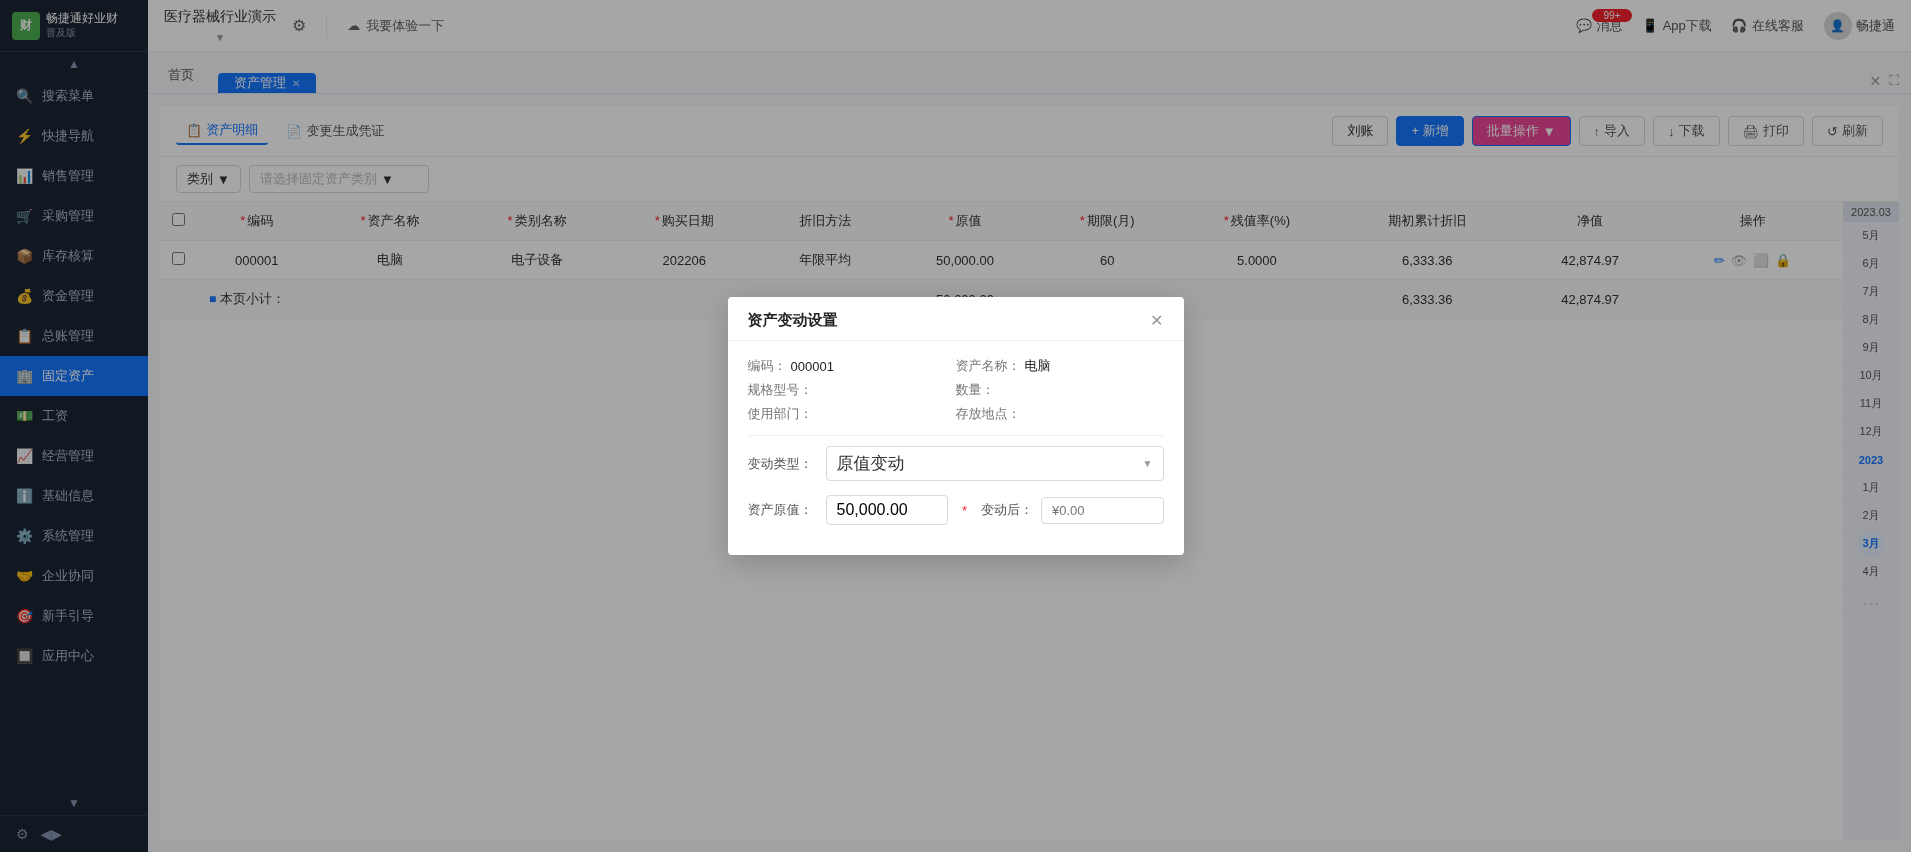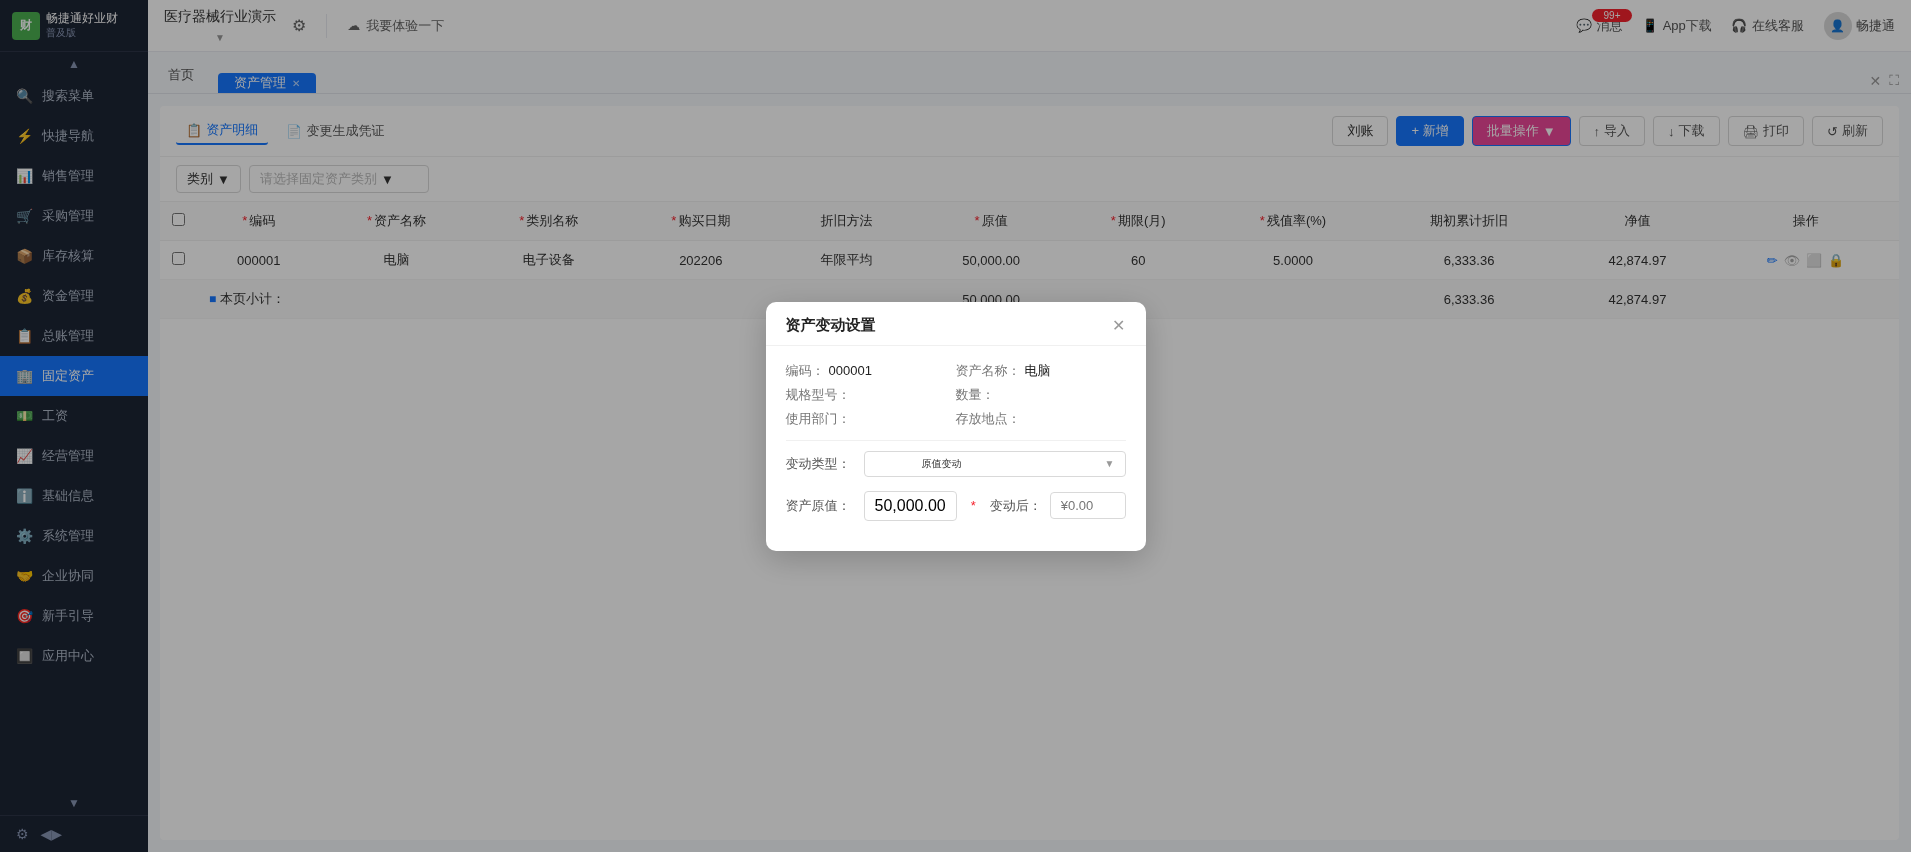--- a/index.html
+++ b/index.html
@@ -374,22 +374,22 @@
       background: rgba(0,0,0,0.35);
       z-index: 1000;
       display: flex;
       align-items: center;
       justify-content: center;
     }
 
     
     .dialog {
       background: #fff;
-      border-radius: 10px;
-      width: 380px;
+      border-radius: 4px;
+      width: 456px;
       box-shadow: 0 8px 32px rgba(0,0,0,0.2);
       overflow: hidden;
     }
     .dialog-header {
       display: flex;
       align-items: center;
       justify-content: space-between;
       padding: 14px 20px 10px;
       border-bottom: 1px solid #f0f0f0;
     }
@@ -434,21 +434,21 @@
       flex: 1;
       display: flex;
       align-items: center;
       justify-content: space-between;
       border: 1px solid #d9d9d9;
       border-radius: 4px;
       padding: 5px 10px;
       background: #fff;
       cursor: pointer;
     }
-    .form-select-val { font-size: 10px; color: #333; margin-left: 47px; }
+    .form-select-val { font-size: 17px; color: #333; }
     .form-select-arrow { color: #999; font-size: 10px; }
     .dialog-footer {
       display: flex;
       justify-content: center;
       gap: 16px;
       padding: 12px 20px 18px;
     }
     .btn-cancel {
       padding: 7px 28px;
       border: 1px solid #1677ff;
@@ -705,20 +705,37 @@
                 <td></td>
                 <td></td>
                 <td>6,333.36</td>
                 <td>42,874.97</td>
                 <td></td>
               </tr>
             </tbody>
           </table>
         </div>
 
+        <div class="right-cal">
+          <div class="cal-header">2023.03</div>
+          <div class="cal-item">5月</div>
+          <div class="cal-item">6月</div>
+          <div class="cal-item">7月</div>
+          <div class="cal-item">8月</div>
+          <div class="cal-item">9月</div>
+          <div class="cal-item">10月</div>
+          <div class="cal-item">11月</div>
+          <div class="cal-item">12月</div>
+          <div class="cal-item" style="font-weight:bold;color:#1677ff;">2023</div>
+          <div class="cal-item">1月</div>
+          <div class="cal-item">2月</div>
+          <div class="cal-item today active">3月</div>
+          <div class="cal-item">4月</div>
+          <div class="cal-item" style="font-size:18px;color:#ccc;">…</div>
+        </div>
       </div>
 
     </div>
   </div>
 </div>
 
 <div class="overlay">
   <div class="dialog">
     <div class="dialog-header">
       <span class="dialog-title">资产变动设置</span>

